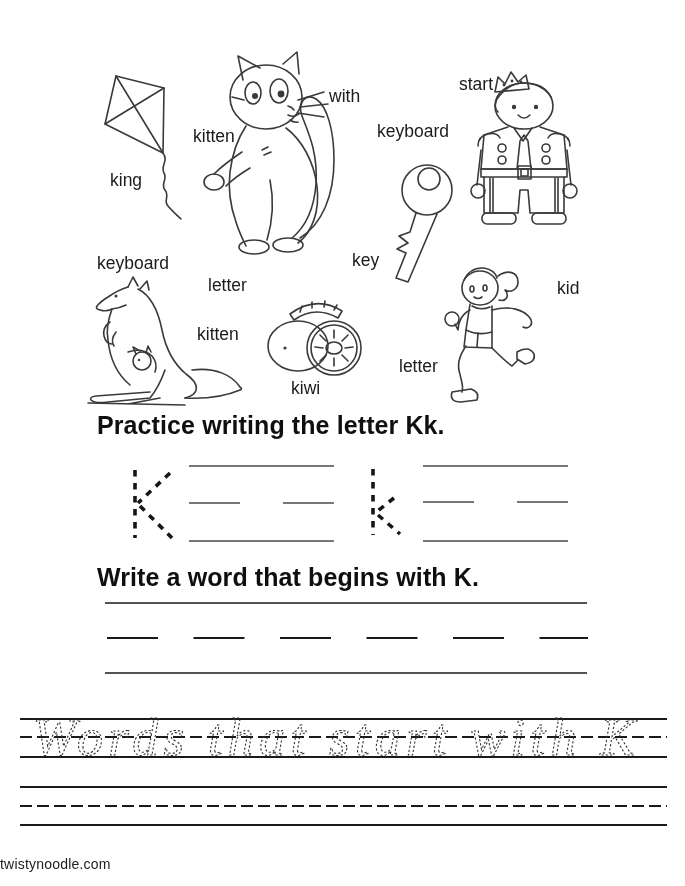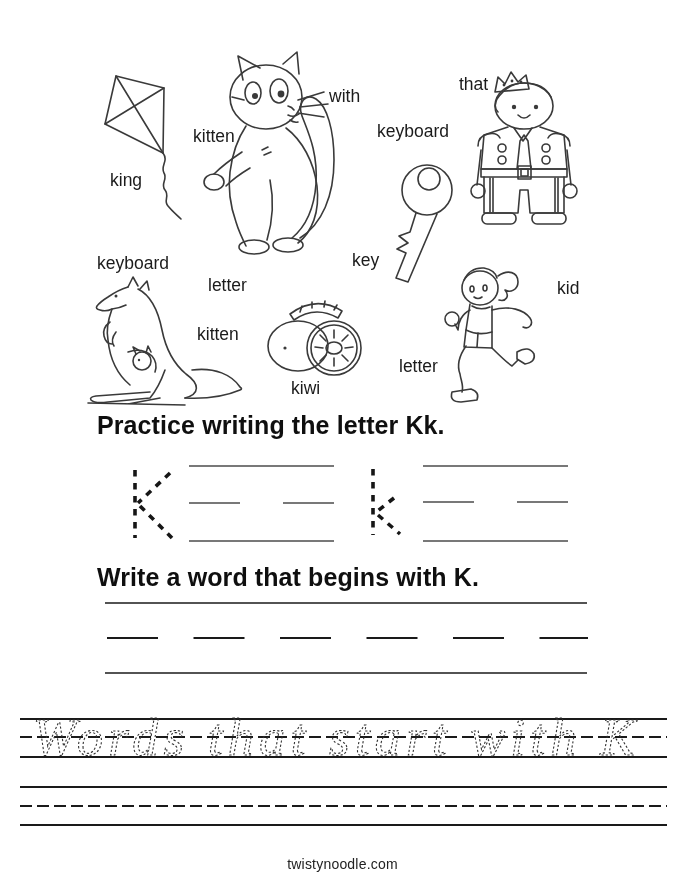--- a/index.html
+++ b/index.html
@@ -1,20 +1,20 @@
 <!DOCTYPE html>
 <html><head>
 <meta charset="utf-8">
 <style>
   html,body{margin:0;padding:0;background:#ffffff;}
   .page{position:relative;width:685px;height:886px;background:#fff;overflow:hidden;
         font-family:"Liberation Sans",sans-serif;}
   .lbl{position:absolute;font-size:17.5px;color:#1b1b1b;white-space:nowrap;}
   .heading{position:absolute;font-size:25px;font-weight:600;color:#0f0f0f;white-space:nowrap;letter-spacing:.1px;}
-  .footer{position:absolute;left:0;right:0;top:856px;text-align:center;
+  .footer{position:absolute;left:0;right:0;top:856px;
           font-size:14px;color:#222;letter-spacing:.2px;}
   svg{position:absolute;left:0;top:0;}
   .art{fill:none;stroke:#3a3a3a;stroke-width:1.6;stroke-linecap:round;stroke-linejoin:round;}
   .artfill{fill:#3a3a3a;stroke:none;}
 </style>
 </head>
 <body>
 
 <div class="page">
 
@@ -161,21 +161,21 @@
       <path d="M20,787 H667" stroke-width="2"></path>
       <path d="M20,806 H667" stroke-width="2.2" stroke-dasharray="12,5"></path>
       <path d="M20,825 H667" stroke-width="2"></path>
     </g>
   </svg>
 
   <div class="lbl" style="left:110px;top:170px">king</div>
   <div class="lbl" style="left:193px;top:126px">kitten</div>
   <div class="lbl" style="left:329px;top:86px">with</div>
   <div class="lbl" style="left:377px;top:121px">keyboard</div>
-  <div class="lbl" style="left:459px;top:74px">that</div>
+  <div class="lbl" style="left:459px;top:74px">start</div>
   <div class="lbl" style="left:352px;top:250px">key</div>
   <div class="lbl" style="left:97px;top:253px">keyboard</div>
   <div class="lbl" style="left:208px;top:275px">letter</div>
   <div class="lbl" style="left:197px;top:324px">kitten</div>
   <div class="lbl" style="left:291px;top:378px">kiwi</div>
   <div class="lbl" style="left:399px;top:356px">letter</div>
   <div class="lbl" style="left:557px;top:278px">kid</div>
 
   <div class="heading" style="left:97px;top:563px">Write a word that begins with K.</div>
   <div class="heading" style="left:97px;top:411px">Practice writing the letter Kk.</div>

